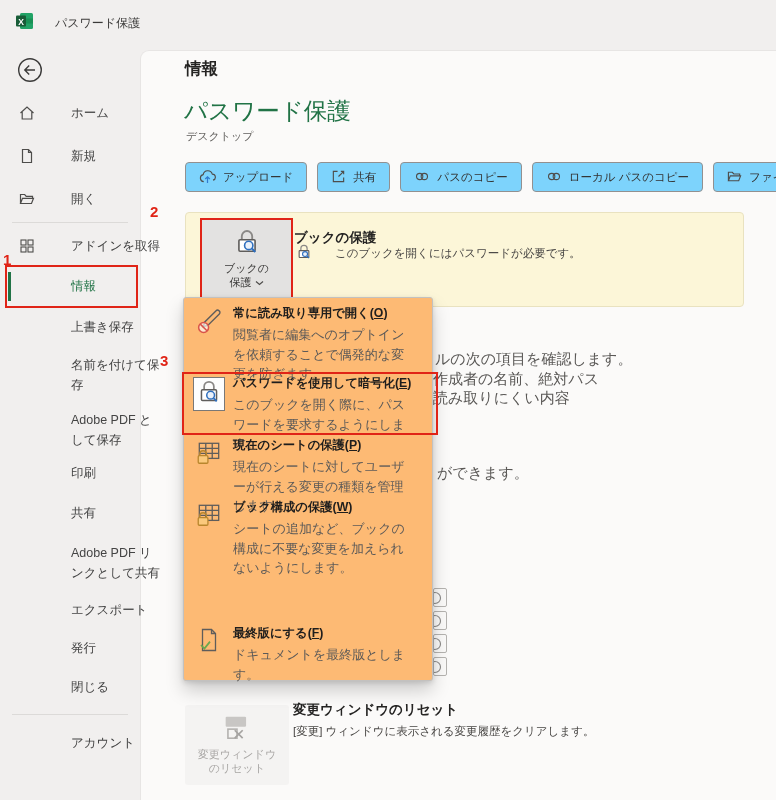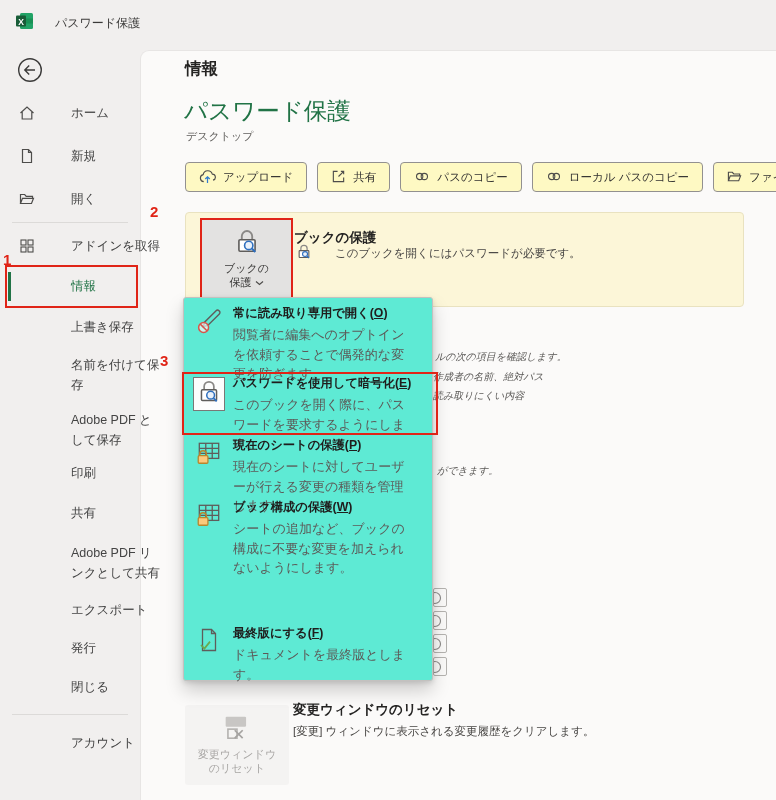--- a/index.html
+++ b/index.html
@@ -30,45 +30,45 @@
   .green-bar{left:8px;width:3px;height:29px;background:#217346;}
   
   .page-heading{left:185px;top:58px;font-size:16.5px;font-weight:bold;color:#252423;}
   .doc-title{left:184px;top:95px;font-size:23.5px;color:#217346;}
   .doc-location{left:186px;top:129px;font-size:11px;color:#605e5c;}
   
   .actions-row{left:185px;top:162px;display:flex;gap:10px;white-space:nowrap;}
   .action-btn{
     display:inline-flex;align-items:center;gap:7px;height:28px;
     padding:0 13px;border:1px solid #929090;border-radius:4px;
-    background:#fef9c3;font-size:11.5px;color:#323130;cursor:pointer;flex:none;
+    background:#7dd3fc;font-size:11.5px;color:#323130;cursor:pointer;flex:none;
   }
   
   .banner{
     left:185px;top:212px;width:559px;height:95px;
     background:#fcf6d8;border:1px solid #e9e2c0;border-radius:4px;box-sizing:border-box;
   }
   .protect-btn{
     position:absolute;left:14px;top:5px;width:93px;height:85px;box-sizing:border-box;
     background:#e3e2e1;border:2px solid #e02417;
     display:flex;flex-direction:column;align-items:center;justify-content:flex-start;
     padding-top:7px;cursor:pointer;
   }
   .protect-btn .lbl{font-size:11px;color:#3a3938;line-height:14px;}
   .banner-title{position:absolute;left:108px;top:16px;font-size:13.5px;font-weight:bold;color:#252423;}
   .banner-desc{position:absolute;left:109px;top:30px;display:flex;align-items:center;gap:22px;
     font-size:11.5px;color:#484644;}
   
-  .frag{font-size:10px;color:#5a5856;white-space:nowrap;z-index:1;font-style:italic;}
+  .frag{font-size:15px;color:#5a5856;white-space:nowrap;z-index:1;}
   .frag-box{width:14px;height:19px;border:1px solid #b5b3b0;border-radius:2px;
     background:#fbfaf9;overflow:hidden;z-index:1;box-sizing:border-box;}
   
   .menu{
     left:183px;top:297px;width:250px;height:384px;z-index:5;
-    background:#5eead4;border:1px solid #c3c1bf;border-radius:3px;box-sizing:border-box;
+    background:#fdba74;border:1px solid #c3c1bf;border-radius:3px;box-sizing:border-box;
     box-shadow:0 10px 18px rgba(0,0,0,.18),0 2px 5px rgba(0,0,0,.12);
   }
   .menu-item{position:absolute;left:9px;right:8px;display:flex;gap:8px;cursor:pointer;}
   .mi-icon{flex:none;width:32px;display:flex;justify-content:center;margin-top:2px;}
   .mi-iconframe{border:1.5px solid #7a7876;background:#fdfdfd;padding:0 1px;align-self:flex-start;}
   .mi-title{font-size:12.3px;font-weight:bold;color:#1f1e1d;margin-bottom:3px;}
   .mi-desc{font-size:13px;color:#5c5a58;line-height:1.5;width:182px;}
   .menu-redbox{position:absolute;left:-2px;top:74px;width:252px;height:59px;
     border:2px solid #e02417;z-index:6;pointer-events:none;}
   

